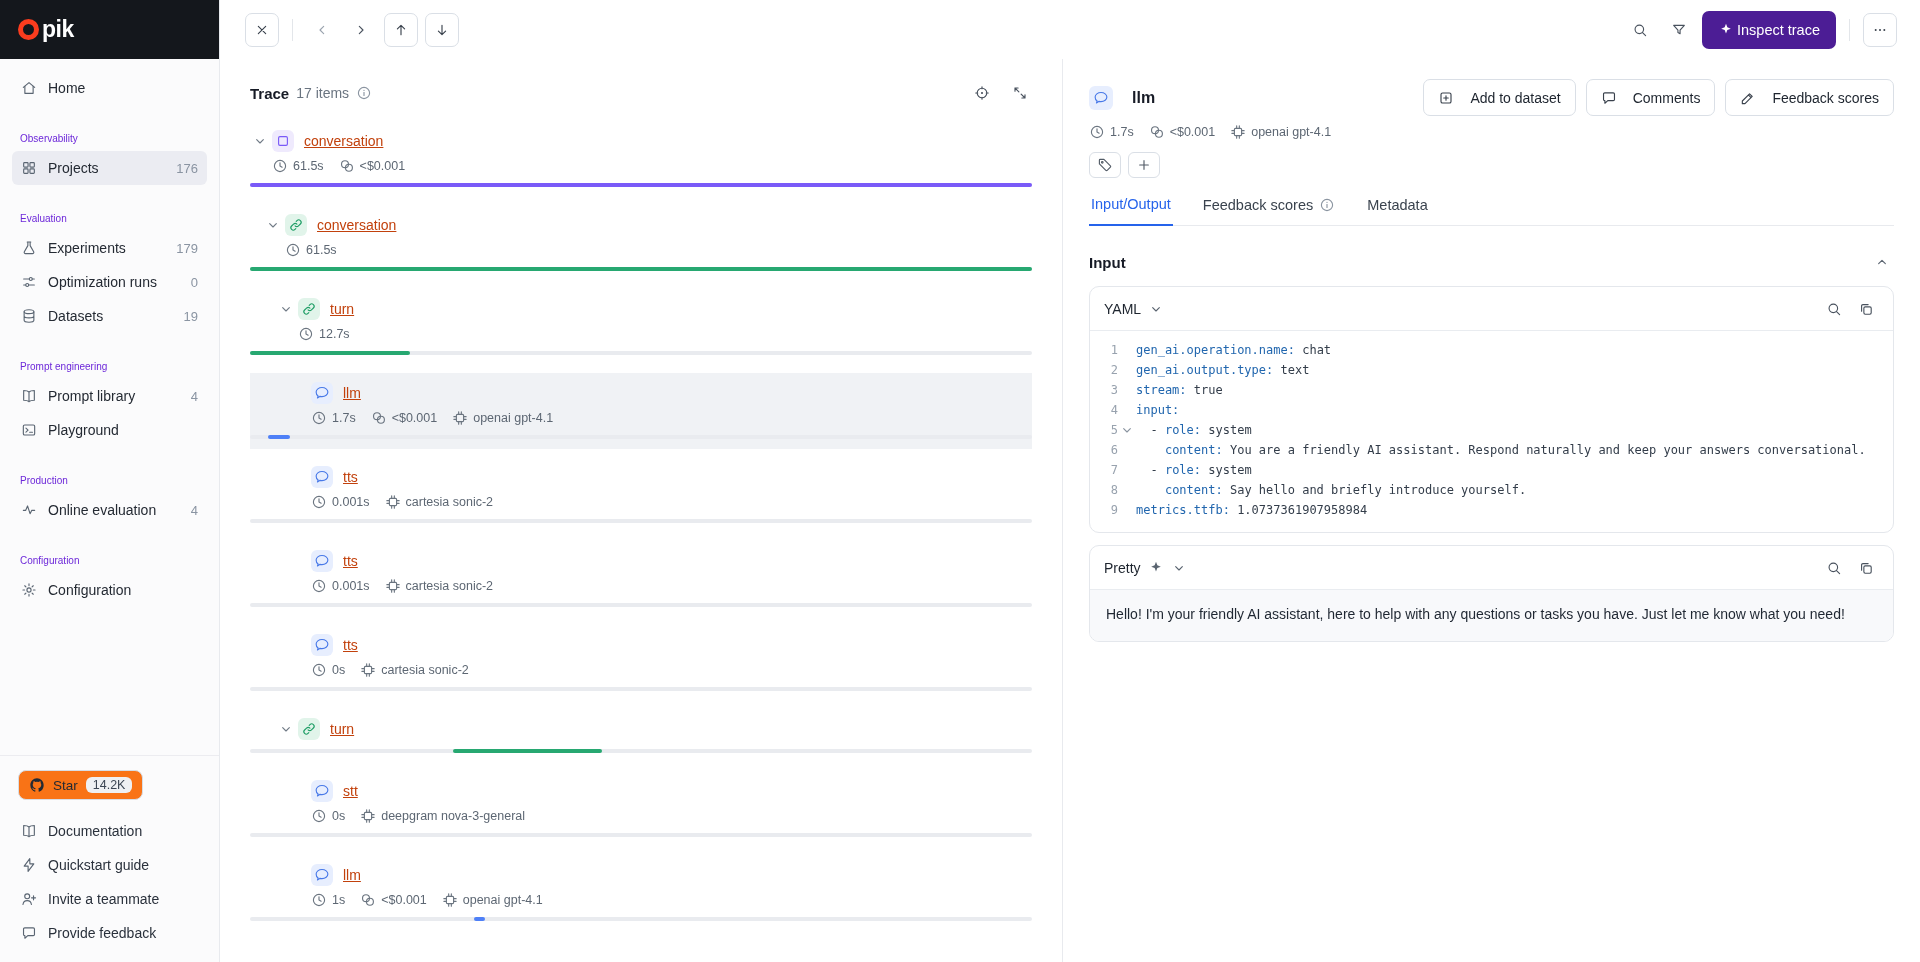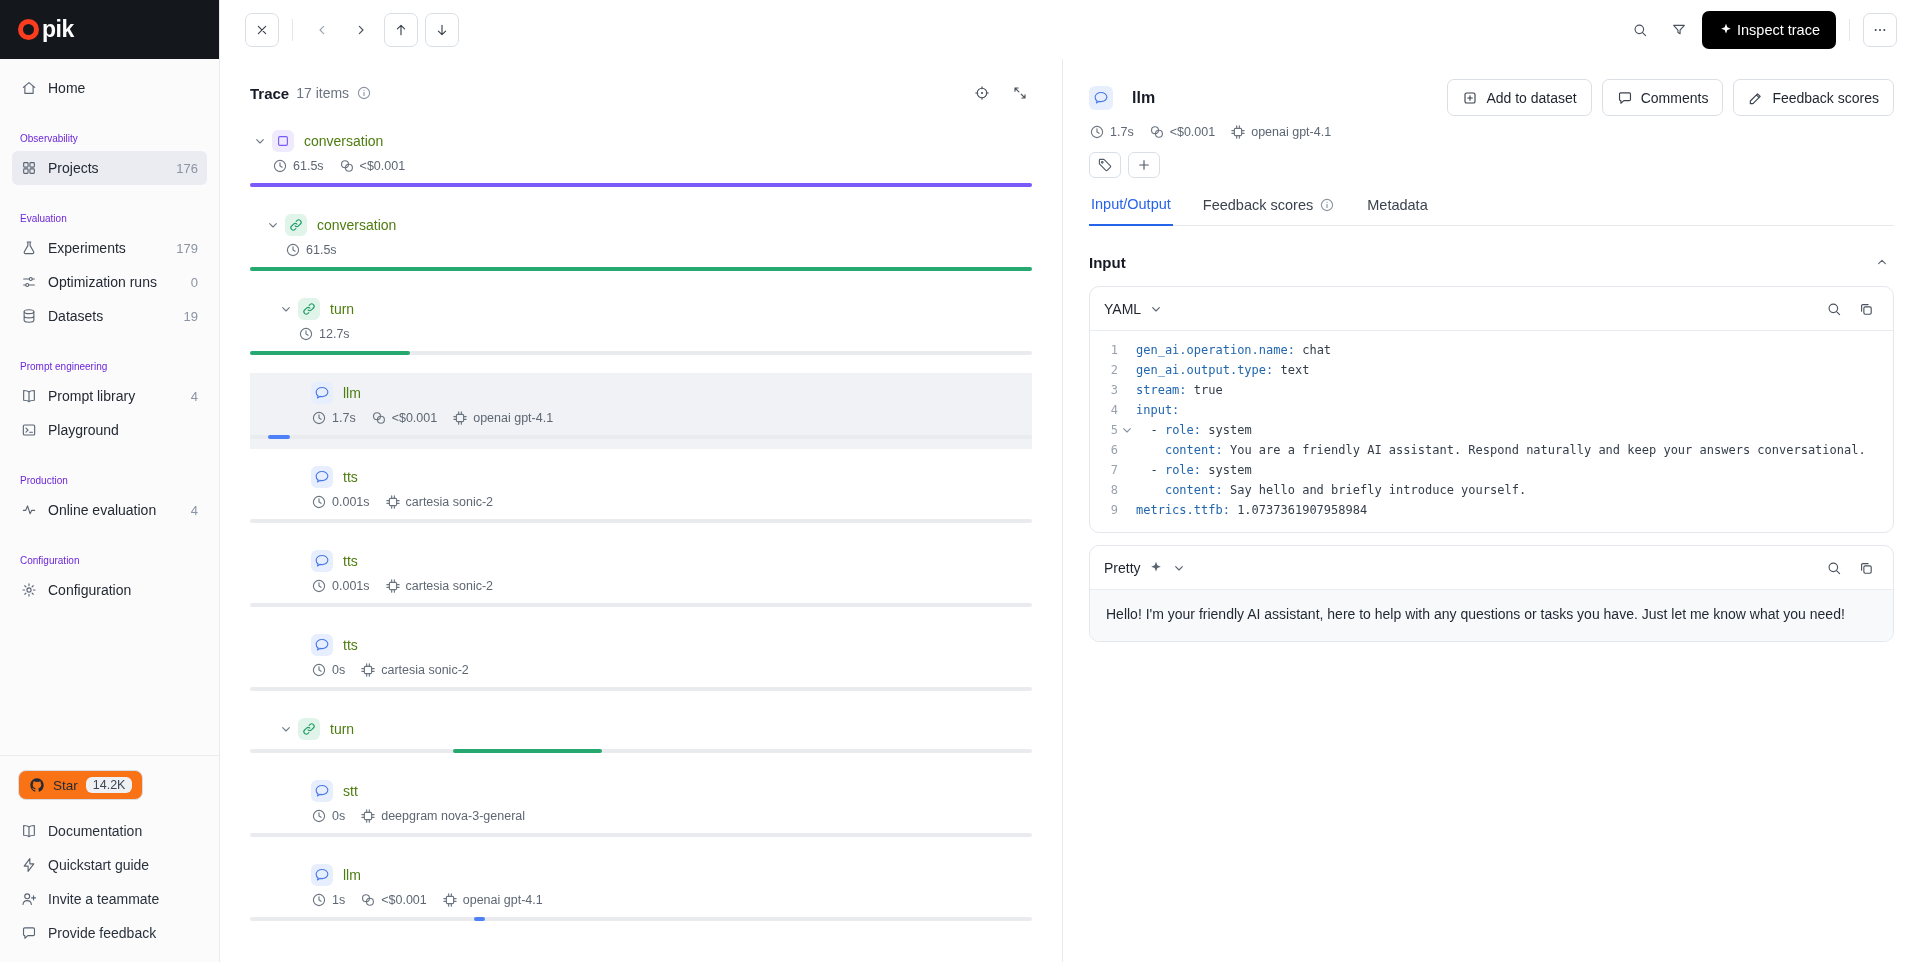--- a/index.html
+++ b/index.html
@@ -38,56 +38,56 @@
 
   
   .main { flex:1; display:flex; flex-direction:column; min-width:0; }
   .toolbar { height:59px; flex:none; display:flex; align-items:center; padding:0 23px 0 25px; gap:7px; }
   .icon-btn { width:34px; height:34px; border:1px solid #dadfe6; border-radius:7px; background:#fff;
     display:flex; align-items:center; justify-content:center; color:#39414c; }
   .icon-plain { width:32px; height:32px; display:flex; align-items:center; justify-content:center; color:#49525e; }
   .icon-plain.dim { color:#9aa3ae; }
   .vdiv { width:1px; height:22px; background:#e3e6ea; margin:0 6px; flex:none; }
   .sp { flex:1; }
-  .btn-primary { display:inline-flex; align-items:center; gap:3px; background:#000000; color:#fff;
+  .btn-primary { display:inline-flex; align-items:center; gap:3px; background:#4c1d95; color:#fff;
     border-radius:7px; height:38px; padding:0 16px; font-size:14.5px; font-weight:500; }
 
   .content { flex:1; display:flex; min-height:0; }
 
   
   .trace-panel { width:843px; flex:none; border-right:1px solid #e8eaee; padding:22px 30px 0;
     overflow:hidden; display:flex; flex-direction:column; }
   .trace-head { display:flex; align-items:center; margin-bottom:16px; flex:none; }
   .trace-title { font-size:15px; font-weight:700; }
   .trace-count { font-size:14px; color:#6a7480; margin-left:7px; }
   .trace-head .info { color:#8a94a0; margin-left:7px; }
   .th-actions { margin-left:auto; display:flex; gap:14px; color:#515a64; }
   .tree { flex:1; overflow:hidden; }
   .tnode { border-radius:8px; padding:8px 12px 10px; margin:0 -12px 8px; }
   .tnode.selected { background:#f0f2f5; }
   .trow { display:flex; align-items:center; height:24px; }
   .chev { width:20px; height:20px; display:flex; align-items:center; justify-content:center;
     color:#707a86; flex:none; margin-right:2px; }
   .ticon { width:22px; height:22px; border-radius:6px; display:flex; align-items:center;
     justify-content:center; flex:none; margin-right:10px; }
-  .tlabel { font-size:14px; color:#4d7c0f; }
+  .tlabel { font-size:14px; color:#c2410c;text-decoration:underline; }
   .tstats { margin-top:4px; height:18px; display:flex; align-items:center; }
   .tstat { display:inline-flex; align-items:center; gap:5px; margin-right:15px;
     color:#5d6773; font-size:12.5px; white-space:nowrap; }
   .tstat .ic { color:#6b7580; }
   .ttrack { position:relative; height:4px; margin-top:8px; background:#e9ebef; border-radius:2px; }
   .tbar { position:absolute; top:0; height:4px; border-radius:2px; }
 
   
   .detail-panel { flex:1; padding:20px 26px 0; overflow:hidden; min-width:0; }
   .d-head { display:flex; align-items:center; }
   .d-title-wrap { display:flex; align-items:center; gap:9px; }
   .d-title { font-size:16px; font-weight:600; }
   .d-actions { margin-left:auto; display:flex; gap:10px; }
-  .btn-outline { display:inline-flex; align-items:center; gap:8px; border:1px solid #dadfe6;
+  .btn-outline { display:inline-flex; align-items:center; gap:16px; border:1px solid #dadfe6;
     background:#fff; border-radius:7px; height:37px; padding:0 14px; font-size:14px; color:#1d242e; }
   .btn-outline .ic { color:#39414c; }
   .d-stats { display:flex; align-items:center; margin-top:8px; }
   .d-stats .tstat { font-size:12.5px; }
   .d-tags { display:flex; gap:7px; margin-top:12px; }
   .mini-btn { height:26px; min-width:30px; border:1px solid #dadfe6; border-radius:6px; background:#fff;
     display:inline-flex; align-items:center; justify-content:center; padding:0 7px; color:#525b66; }
   .tabs { display:flex; gap:28px; margin-top:14px; border-bottom:1px solid #e8eaee; }
   .tab { display:flex; align-items:center; gap:6px; padding:4px 2px 12px; font-size:14.5px;
     color:#3a434e; cursor:pointer; }

